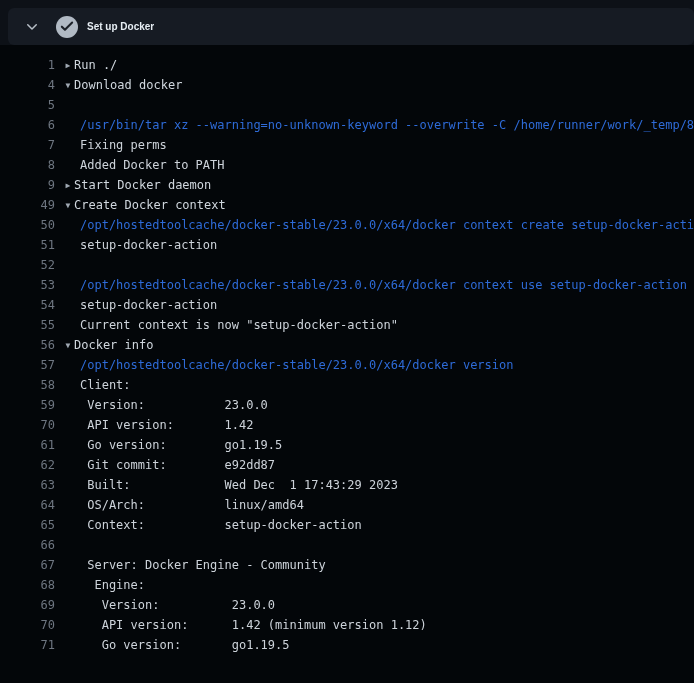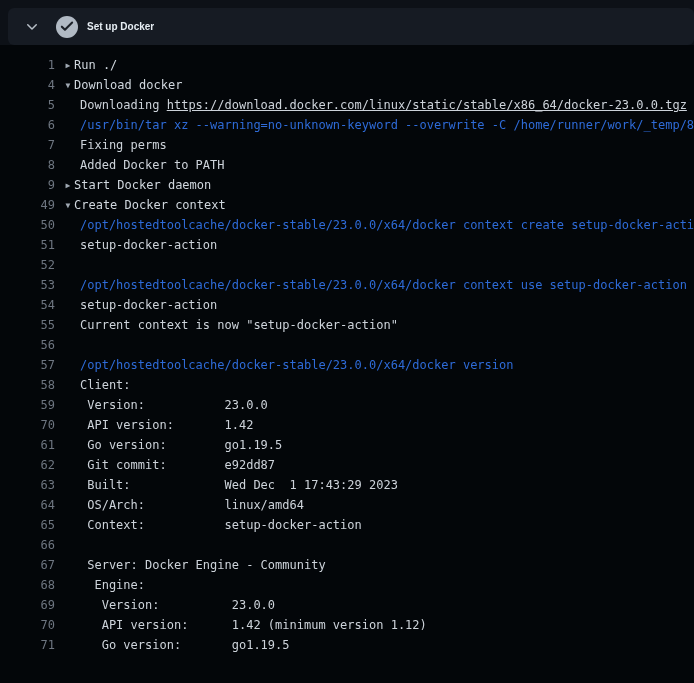--- a/index.html
+++ b/index.html
@@ -91,33 +91,33 @@
     <circle cx="8" cy="8" r="8" fill="#b1bac4"></circle>
     <path fill="#1c2128" d="M12.28 5.28a.75.75 0 0 0-1.06-1.06L6.5 8.94 4.78 7.22a.75.75 0 0 0-1.06 1.06l2.25 2.25a.75.75 0 0 0 1.06 0l5.25-5.25Z"></path>
   </svg>
   <span class="step-title">Set up Docker</span>
 </div>
 
 <div class="log-area">
   <div>
       <div class="log-row"><span class="num">1</span><span class="content group"><span class="arrow">▶</span><span class="gtitle">Run ./</span></span></div>
       <div class="log-row"><span class="num">4</span><span class="content group"><span class="arrow">▼</span><span class="gtitle">Download docker</span></span></div>
-      <div class="log-row"><span class="num">5</span><span class="content"><span>Downloading </span><span class="link">https://download.docker.com/linux/static/stable/x86_64/docker-23.0.0.tgz</span></span></div>
+      <div class="log-row"><span class="num">5</span></div>
       <div class="log-row"><span class="num">6</span><span class="content cmd">/usr/bin/tar xz --warning=no-unknown-keyword --overwrite -C /home/runner/work/_temp/8c91</span></div>
       <div class="log-row"><span class="num">7</span><span class="content">Fixing perms</span></div>
       <div class="log-row"><span class="num">8</span><span class="content">Added Docker to PATH</span></div>
       <div class="log-row"><span class="num">9</span><span class="content group"><span class="arrow">▶</span><span class="gtitle">Start Docker daemon</span></span></div>
       <div class="log-row"><span class="num">49</span><span class="content group"><span class="arrow">▼</span><span class="gtitle">Create Docker context</span></span></div>
       <div class="log-row"><span class="num">50</span><span class="content cmd">/opt/hostedtoolcache/docker-stable/23.0.0/x64/docker context create setup-docker-action</span></div>
       <div class="log-row"><span class="num">51</span><span class="content">setup-docker-action</span></div>
       <div class="log-row"><span class="num">52</span></div>
       <div class="log-row"><span class="num">53</span><span class="content cmd">/opt/hostedtoolcache/docker-stable/23.0.0/x64/docker context use setup-docker-action</span></div>
       <div class="log-row"><span class="num">54</span><span class="content">setup-docker-action</span></div>
       <div class="log-row"><span class="num">55</span><span class="content">Current context is now "setup-docker-action"</span></div>
-      <div class="log-row"><span class="num">56</span></div>
+      <div class="log-row"><span class="num">56</span><span class="content group"><span class="arrow">▼</span><span class="gtitle">Docker info</span></span></div>
       <div class="log-row"><span class="num">57</span><span class="content cmd">/opt/hostedtoolcache/docker-stable/23.0.0/x64/docker version</span></div>
       <div class="log-row"><span class="num">58</span><span class="content">Client:</span></div>
       <div class="log-row"><span class="num">59</span><span class="content"> Version:           23.0.0</span></div>
       <div class="log-row"><span class="num">70</span><span class="content"> API version:       1.42</span></div>
       <div class="log-row"><span class="num">61</span><span class="content"> Go version:        go1.19.5</span></div>
       <div class="log-row"><span class="num">62</span><span class="content"> Git commit:        e92dd87</span></div>
       <div class="log-row"><span class="num">63</span><span class="content"> Built:             Wed Dec  1 17:43:29 2023</span></div>
       <div class="log-row"><span class="num">64</span><span class="content"> OS/Arch:           linux/amd64</span></div>
       <div class="log-row"><span class="num">65</span><span class="content"> Context:           setup-docker-action</span></div>
       <div class="log-row"><span class="num">66</span><span class="content"></span></div>

